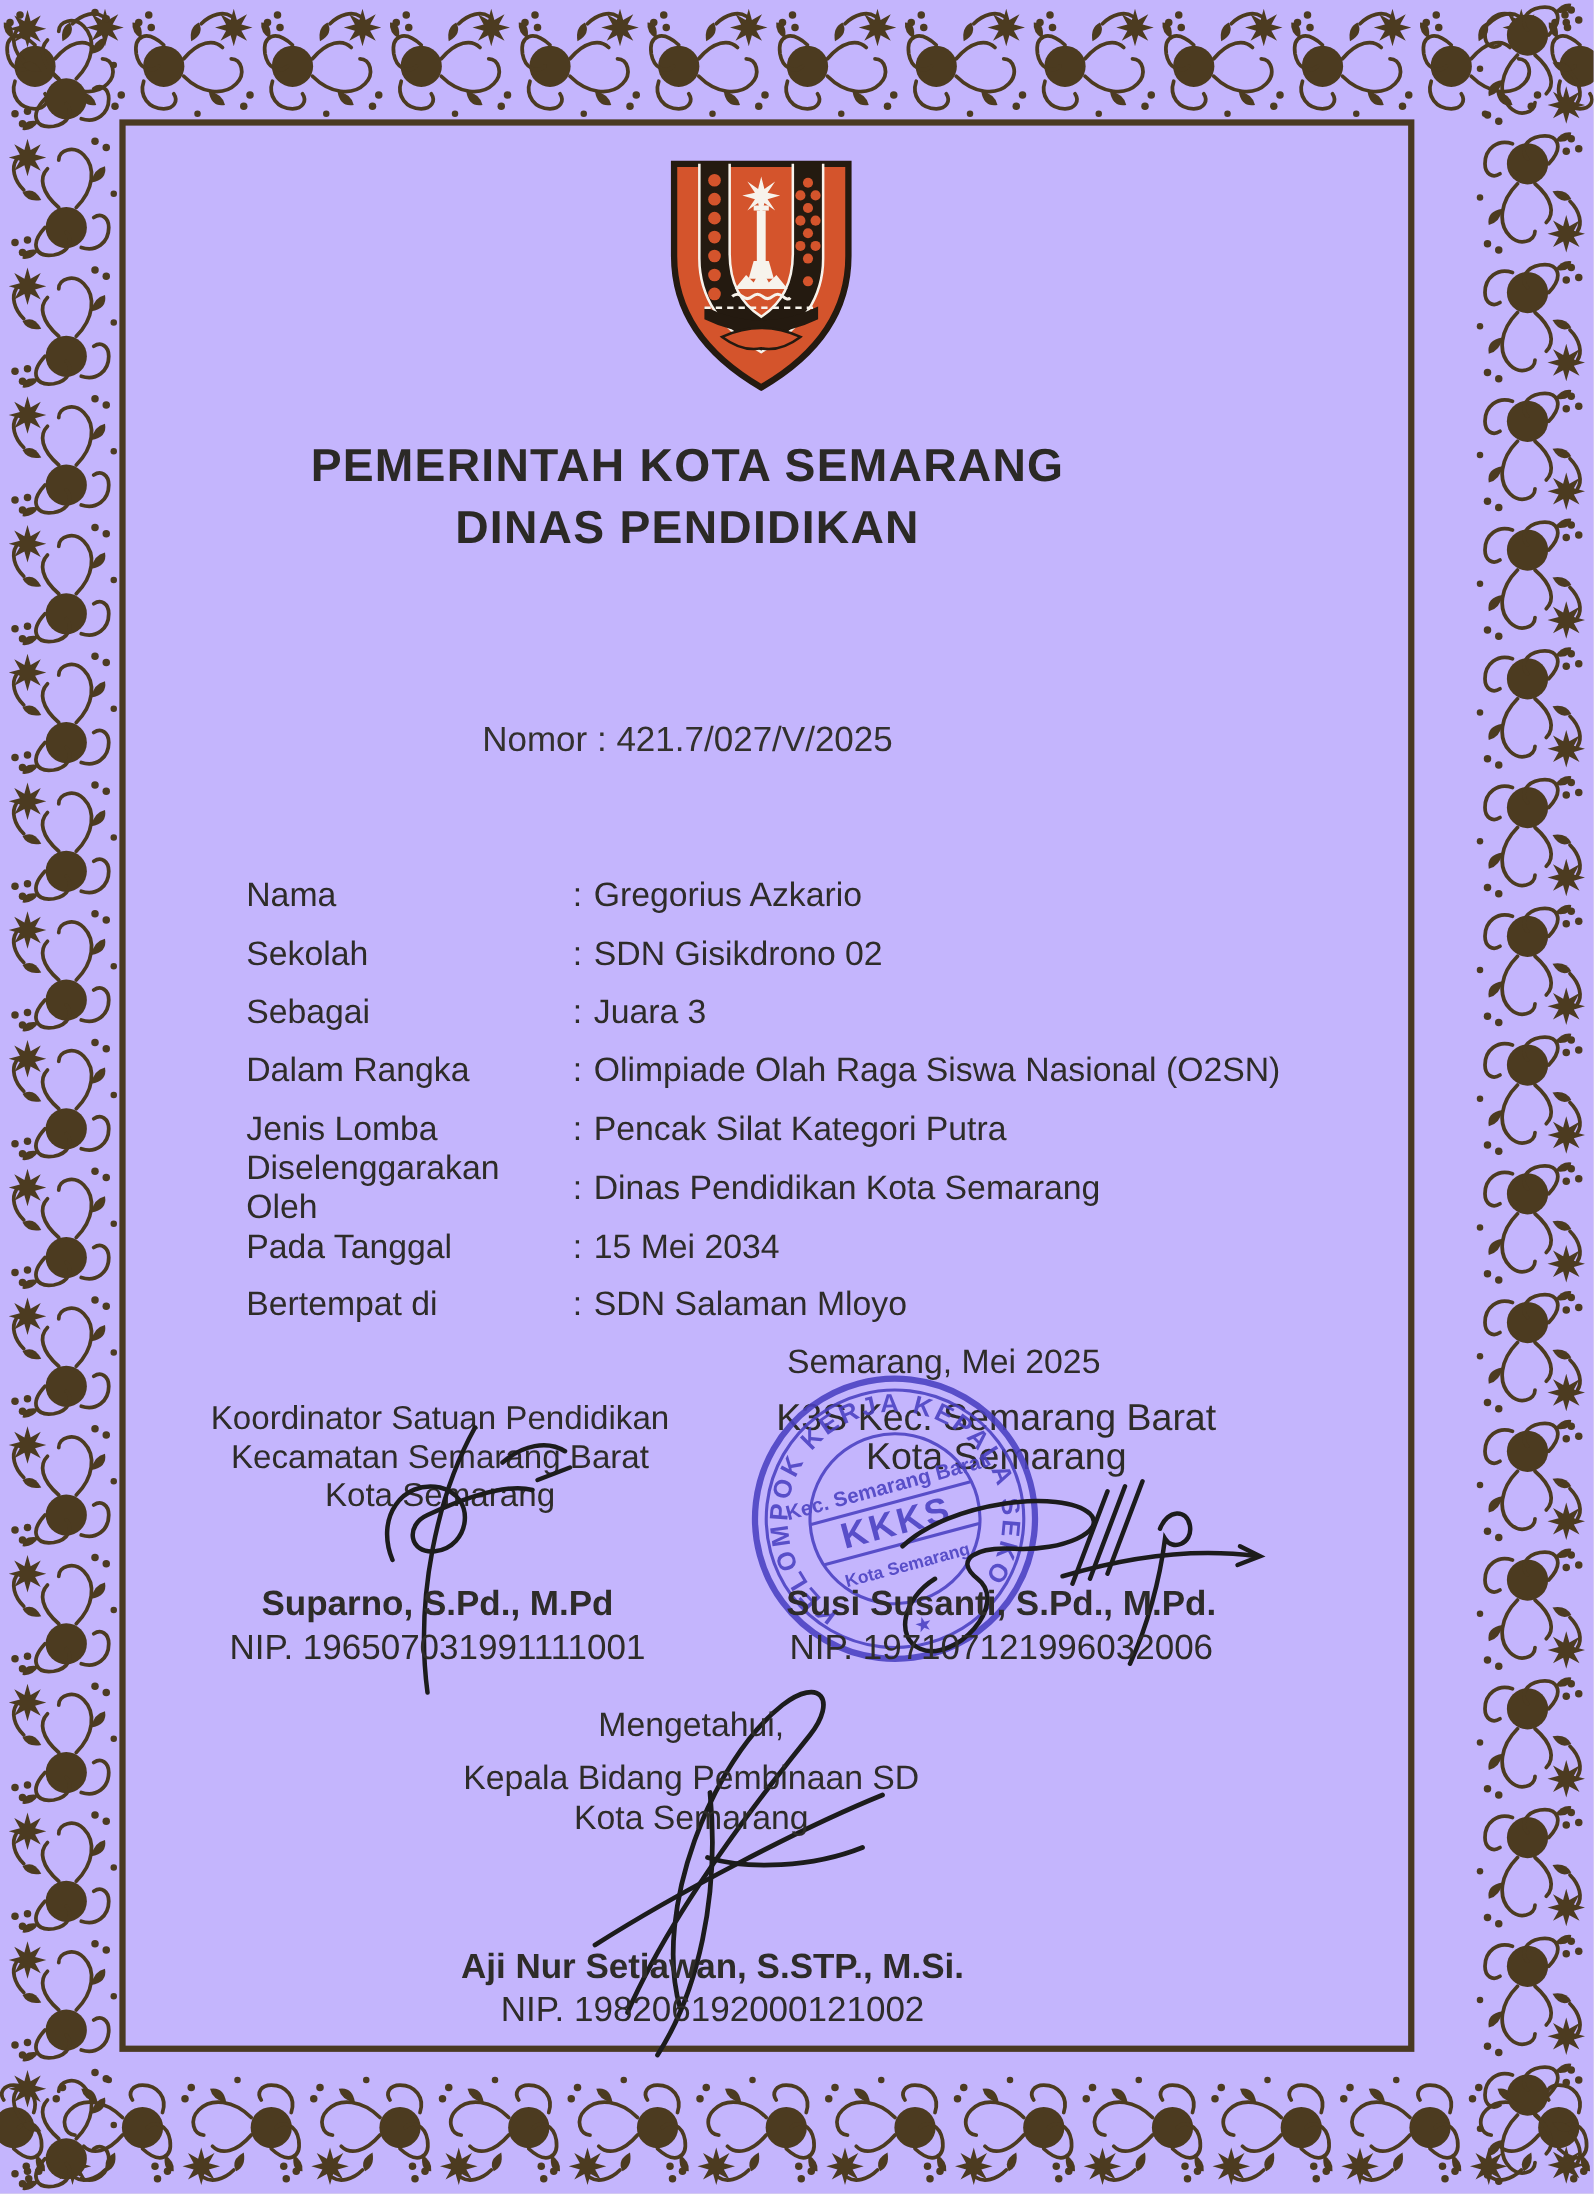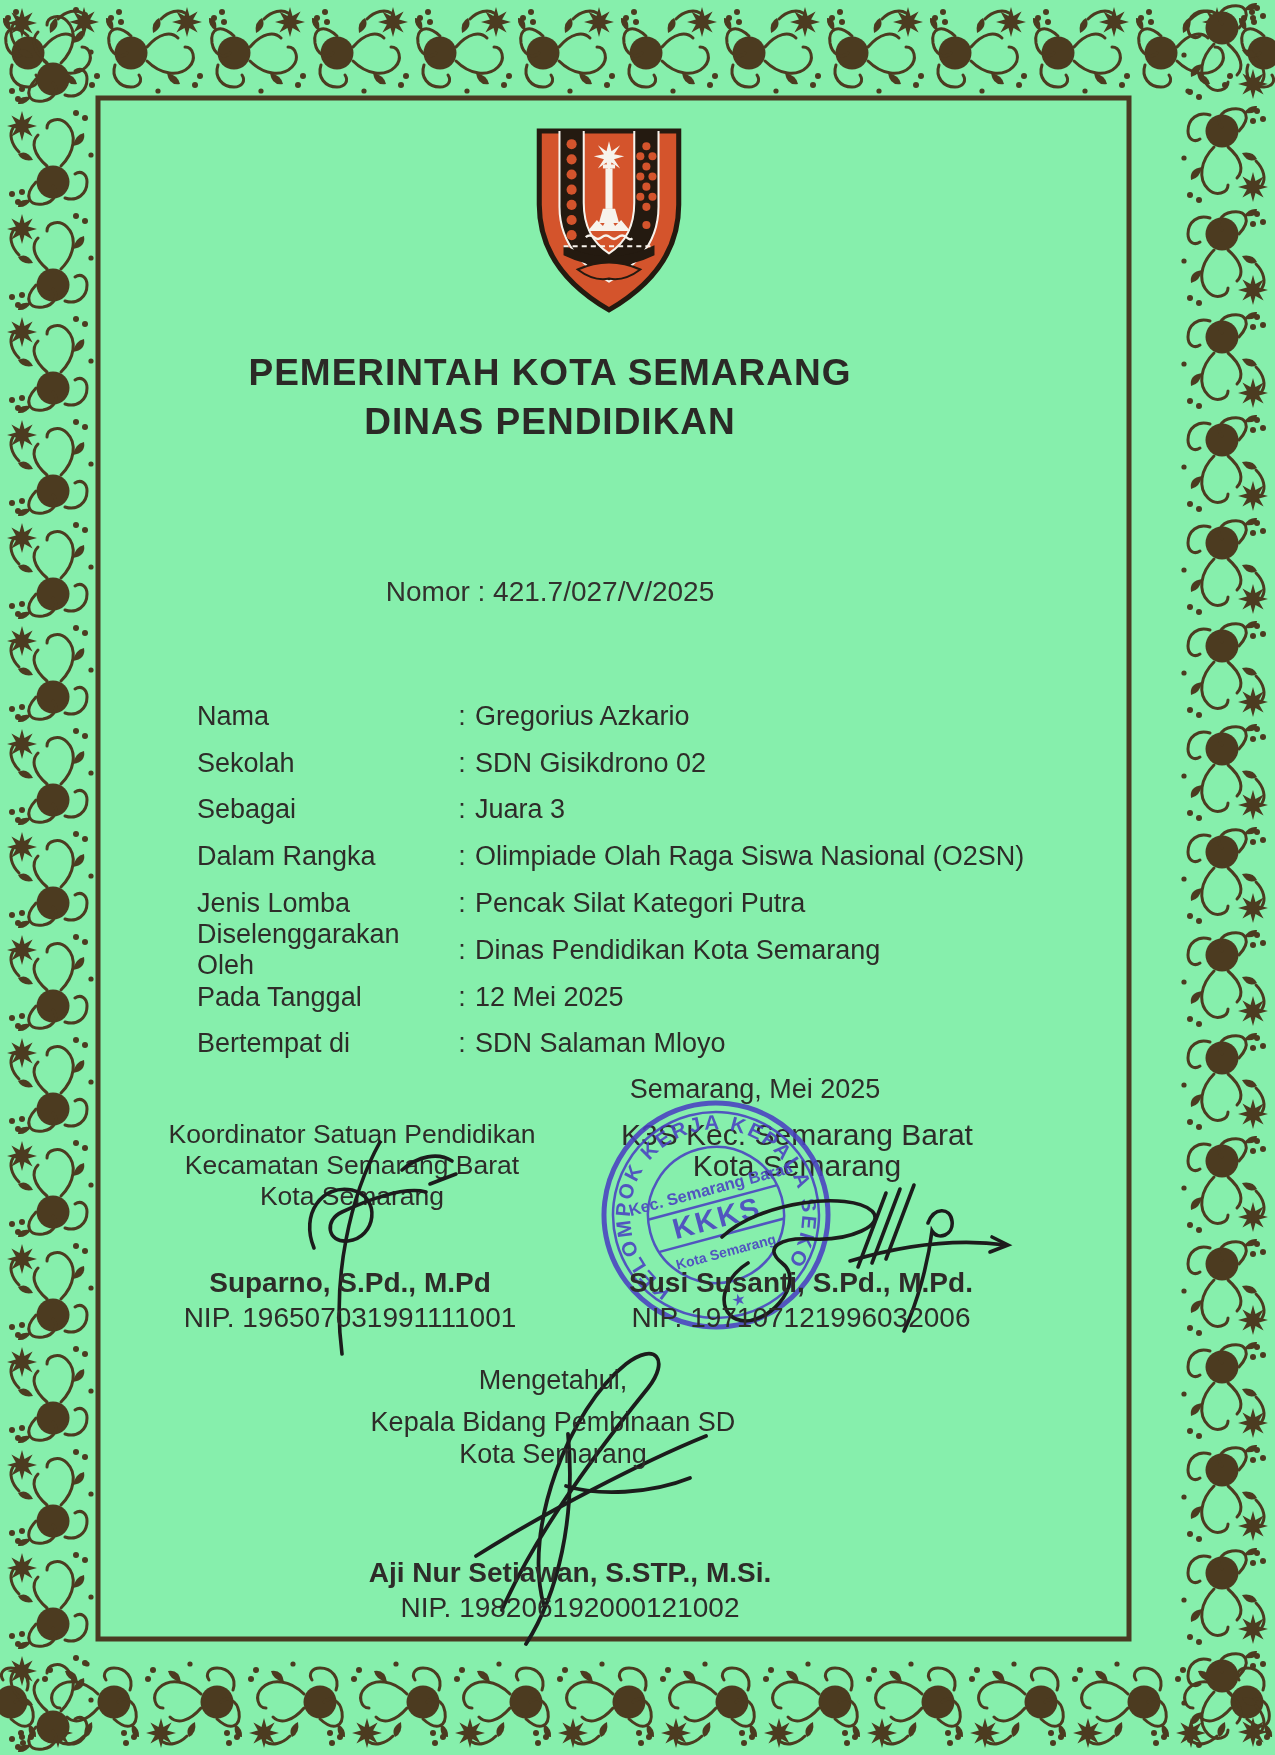--- a/index.html
+++ b/index.html
@@ -1,20 +1,20 @@
 <!DOCTYPE html>
 <html><head>
 <meta charset="utf-8">
 <style>
   html,body{margin:0;padding:0;background:#e8e6e1;}
   .page{
     position:relative;
     width:1275px;height:1755px;
     margin:0 auto;
-    background:#86efac;
+    background:#c4b5fd;
     overflow:hidden;
     font-family:"Liberation Sans", sans-serif;
     color:#2e2c29;
   }
   svg{display:block;}
   .border-svg{position:absolute;left:0;top:0;}
   .logo-wrap{position:absolute;left:533px;top:126px;width:152px;height:190px;}
   .org{
     position:absolute;left:98px;top:348px;width:904px;
     text-align:center;font-weight:bold;font-size:37px;line-height:49px;
@@ -248,21 +248,21 @@
       <span class="val">Pencak Silat Kategori Putra</span>
     </div>
     <div class="frow">
       <span class="lab">Diselenggarakan Oleh</span>
       <span class="col">:</span>
       <span class="val">Dinas Pendidikan Kota Semarang</span>
     </div>
     <div class="frow">
       <span class="lab">Pada Tanggal</span>
       <span class="col">:</span>
-      <span class="val">12 Mei 2025</span>
+      <span class="val">15 Mei 2034</span>
     </div>
     <div class="frow">
       <span class="lab">Bertempat di</span>
       <span class="col">:</span>
       <span class="val">SDN Salaman Mloyo</span>
     </div>
   </div>
 
   <div class="place-date">Semarang,  Mei 2025</div>
 

